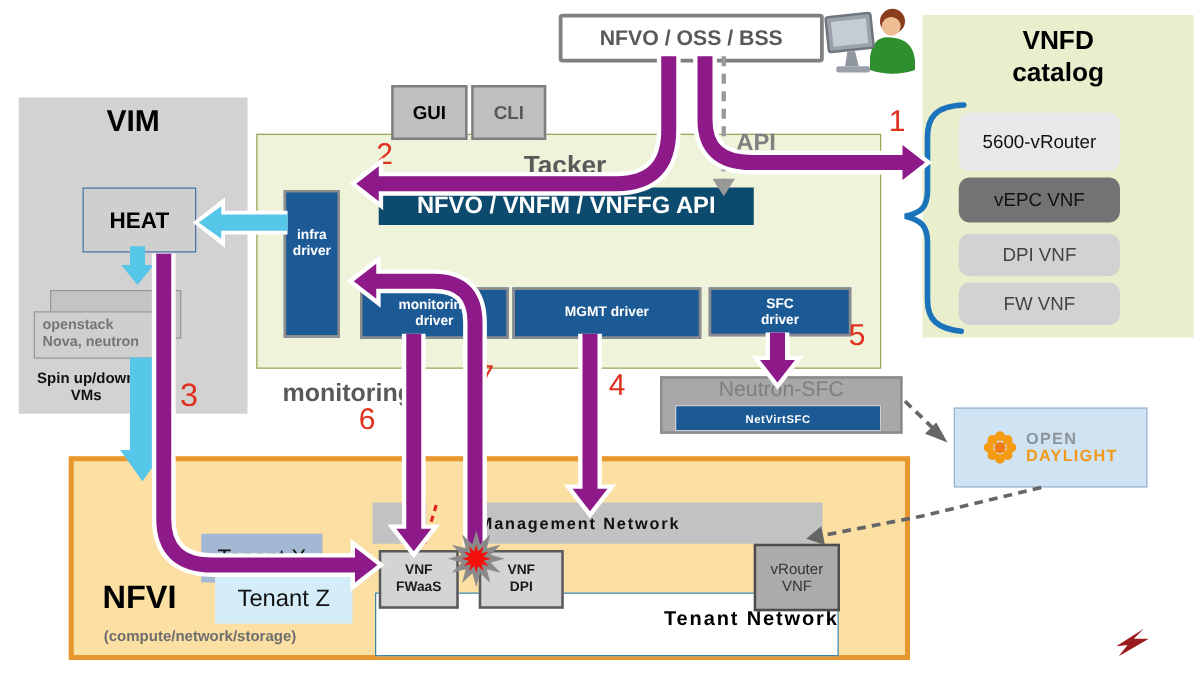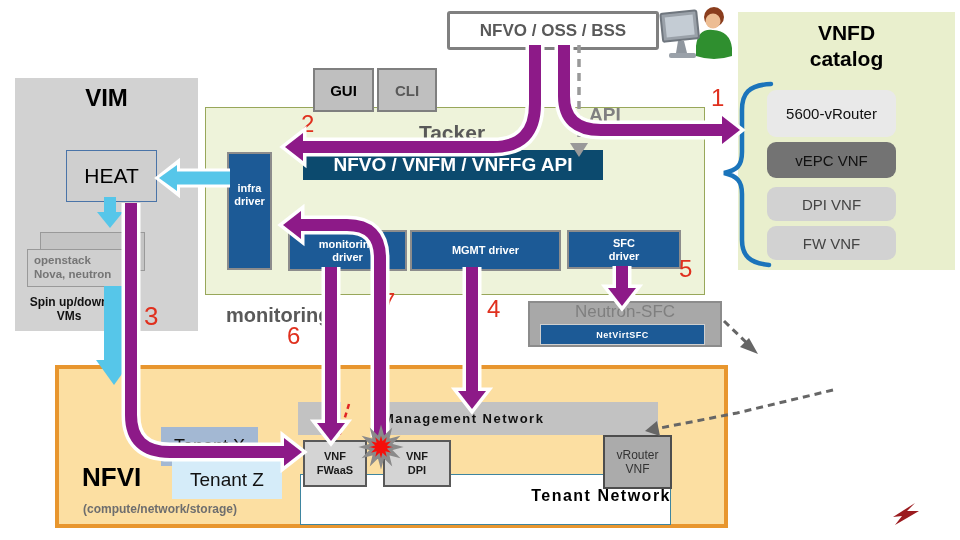--- a/index.html
+++ b/index.html
@@ -17,21 +17,21 @@
   svg{display:block;}
 </style>
 </head>
 <body>
 
 <div class="slide">
 
 
   <div class="abs" style="left:15px;top:78px;width:183px;height:253px;background:#d2d2d2;"></div>
   <div class="abs" style="left:15px;top:84px;width:183px;text-align:center;font-size:24px;font-weight:bold;color:#000;">VIM</div>
-  <div class="abs flexc" style="left:66px;top:150px;width:89px;height:50px;background:#cfcfcf;border:1.5px solid #4a74a8;font-size:21px;font-weight:normal;">HEAT</div>
+  <div class="abs flexc" style="left:66px;top:150px;width:89px;height:50px;background:#cfcfcf;border:1.5px solid #4a74a8;font-size:18px;font-weight:bold;">HEAT</div>
   <div class="abs" style="left:40px;top:232px;width:103px;height:37px;background:#c4c4c4;border:1px solid #999;"></div>
   <div class="abs pre" style="left:27px;top:249px;width:97px;height:38px;background:#cfcfcf;border:1px solid #999;font-size:11.5px;font-weight:bold;color:#757575;padding:3px 0 0 6px;box-sizing:border-box;line-height:1.25;">openstack
 Nova, neutron</div>
   <div class="abs pre" style="left:14px;top:296px;width:110px;text-align:center;font-size:12px;font-weight:bold;color:#111;line-height:1.15;">Spin up/down
 VMs</div>
 
   <div class="abs" style="left:205px;top:107px;width:498px;height:186px;background:#eef3da;border:1.5px solid #98a75a;"></div>
   <div class="abs flexc graybtn" style="left:313px;top:68px;width:57px;height:40px;color:#000;">GUI</div>
   <div class="abs flexc graybtn" style="left:377px;top:68px;width:56px;height:40px;color:#595959;">CLI</div>
   <div class="abs" style="left:392px;top:121px;width:120px;text-align:center;font-size:21px;font-weight:bold;color:#595959;">Tacker</div>
@@ -64,20 +64,39 @@
 catalog</div>
   <div class="abs flexc catitem" style="top:90px;height:47px;background:#e9e9e9;color:#111;">5600-vRouter</div>
   <div class="abs flexc catitem" style="top:142px;height:36px;background:#737373;color:#111;">vEPC VNF</div>
   <div class="abs flexc catitem" style="top:187px;height:34px;background:#d2d2d2;color:#444;">DPI VNF</div>
   <div class="abs flexc catitem" style="top:226px;height:34px;background:#d2d2d2;color:#444;">FW VNF</div>
 
   <div class="abs" style="left:528px;top:301px;width:194px;height:46px;background:#a8a8a8;border:2px solid #8c8c8c;box-sizing:border-box;"></div>
   <div class="abs" style="left:528px;top:302px;width:194px;text-align:center;font-size:17px;color:#7f7f7f;">Neutron-SFC</div>
   <div class="abs flexc" style="left:540px;top:324px;width:163px;height:19px;background:#1c5a96;border:1.5px solid #cfcfcf;color:#fff;font-size:9px;font-weight:bold;letter-spacing:0.5px;">NetVirtSFC</div>
 
+  <div class="abs flexc" style="left:763px;top:326px;width:153px;height:62px;background:#cfe3f3;border:1px solid #9ab4cf;gap:7px;">
+    <svg width="27" height="28" viewBox="0 0 27 28">
+      <g fill="#f49b13">
+        <circle cx="13" cy="5" r="4"></circle>
+          <circle cx="19" cy="8" r="4"></circle>
+          <circle cx="22" cy="14" r="4"></circle>
+        <circle cx="19" cy="20" r="4"></circle>
+          <circle cx="13" cy="23" r="4"></circle>
+          <circle cx="7" cy="20" r="4"></circle>
+        <circle cx="4" cy="14" r="4"></circle>
+          <circle cx="7" cy="8" r="4"></circle>
+      </g>
+      <circle cx="13" cy="14" r="4.5" fill="#ef7d12"></circle>
+    </svg>
+    <div style="text-align:left;line-height:1.05;">
+      <div style="font-size:13px;font-weight:bold;color:#8d9499;letter-spacing:1px;">OPEN</div>
+      <div style="font-size:13px;font-weight:bold;color:#f2991c;letter-spacing:1px;">DAYLIGHT</div>
+    </div>
+  </div>
 
   <div class="abs" style="left:55px;top:365px;width:673px;height:163px;background:#fcdfa2;border:4px solid #e8962e;box-sizing:border-box;"></div>
   <div class="abs" style="left:298px;top:402px;width:43px;height:33px;background:#c2c2c2;"></div>
   <div class="abs" style="left:376px;top:402px;width:282px;height:33px;background:#c2c2c2;"></div>
   <div class="abs" style="left:383px;top:411px;font-size:13px;font-weight:bold;color:#111;letter-spacing:1.5px;">Management  Network</div>
   <div class="abs" style="left:300px;top:474px;width:371px;height:51px;background:#fff;border:1.5px solid #3e85a0;box-sizing:border-box;"></div>
   <div class="abs" style="left:300px;top:487px;width:371px;text-align:right;font-size:16px;font-weight:bold;color:#000;letter-spacing:1.5px;">Tenant  Network</div>
 
   <div class="abs flexc" style="left:161px;top:427px;width:97px;height:39px;background:#a3b8d3;font-size:18px;color:#111;">Tenant X</div>
   <div class="abs flexc vnfbox pre" style="left:303px;top:440px;width:60px;height:43px;">VNF

